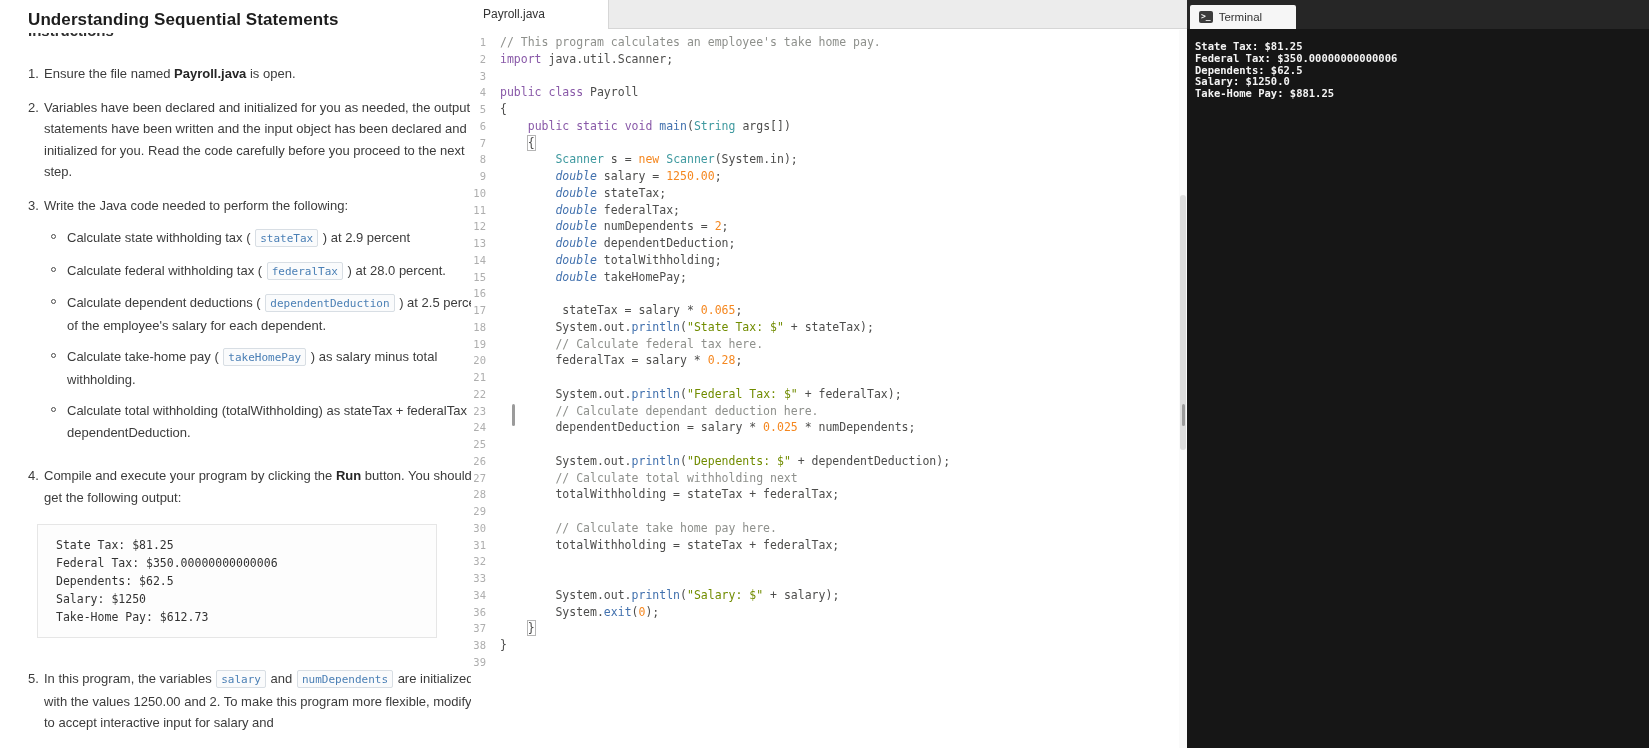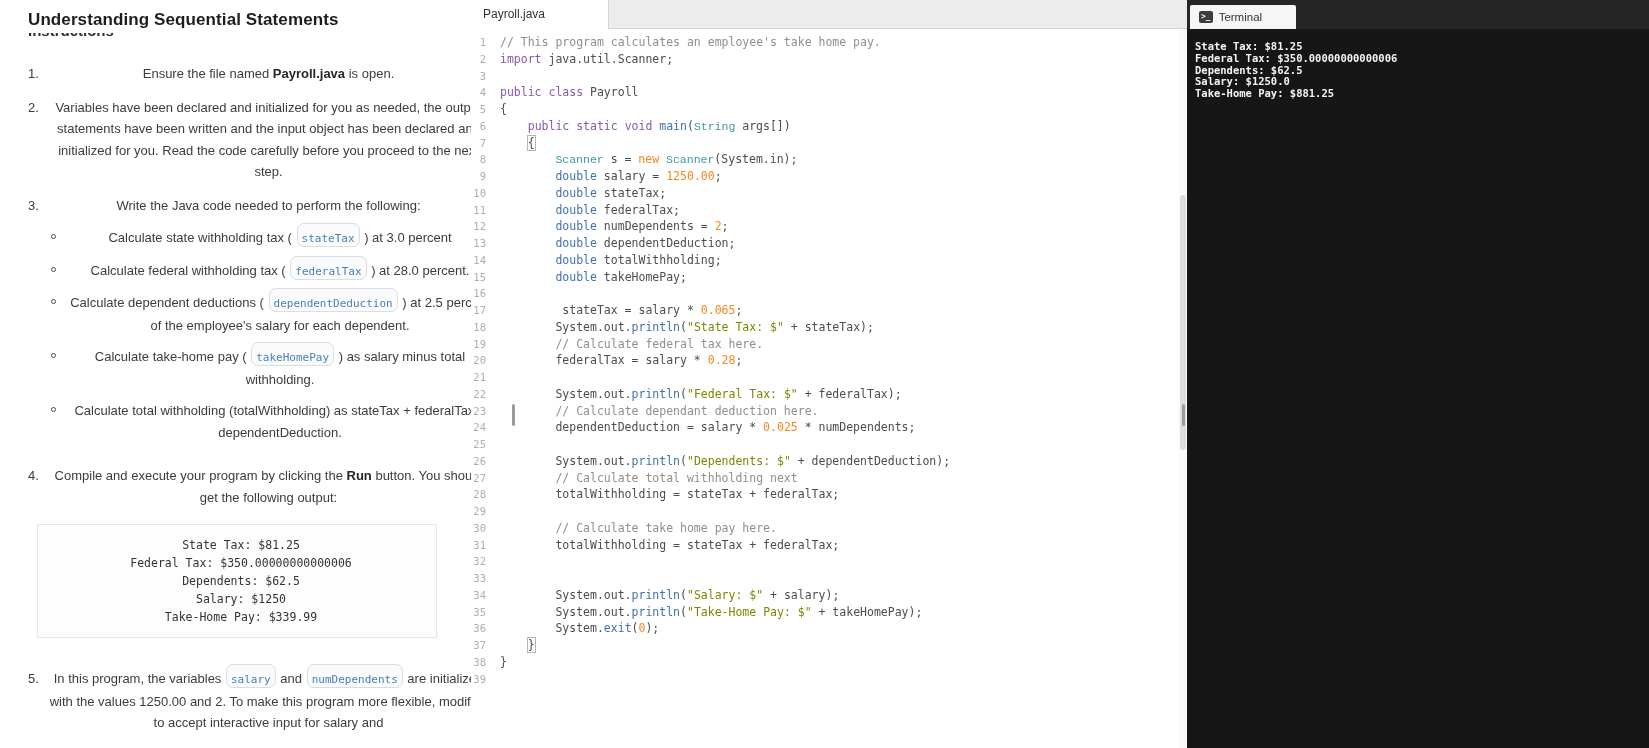--- a/index.html
+++ b/index.html
@@ -17,27 +17,27 @@
   .page-title {
     font-size:17px; font-weight:bold; color:#1d1d1d;
     margin:10px 26px 0 28px; letter-spacing:0.1px;
   }
   .clip-wrap { height:10px; overflow:hidden; margin:3px 0 0 28px; }
   .clipped-h { font-size:15px; font-weight:bold; color:#2f2f2f; margin-top:-11px; }
 
   #steps { margin:20px 24px 0 28px; padding:0; }
   .step { display:flex; margin-bottom:12px; font-size:13px; color:#3c3c3c; line-height:21.5px; }
   .snum { flex:none; width:14px; }
-  .sbody { flex:1; padding-left:2px;text-align:center; }
+  .sbody { flex:1; padding-left:2px; }
   .sbody b { color:#262626; }
 
   .ic {
     font-family:"DejaVu Sans Mono", monospace; font-size:11px; color:#4a7fb5;
-    background:#fafbfc; border:1px solid #d8dee4; border-radius:7px;
-    padding:8px 4px 1px 4px; margin:0 1px; white-space:nowrap;
+    background:#fafbfc; border:1px solid #d8dee4; border-radius:2px;
+    padding:2px 4px 1px 4px; margin:0 1px; white-space:nowrap;
   }
 
   .bullets { margin-top:11px; }
   .bullet { display:flex; margin-bottom:10px; }
   .dot { flex:none; width:5px; height:5px; border:1px solid #4c4c4c; border-radius:50%; margin:7px 11px 0 7px; }
   .btext { flex:1; }
 
   .outblock {
     margin:16px 4px 18px -7px; border:1px solid #e6e6e6; background:#fdfdfd;
     padding:11px 10px 11px 18px; width:400px;
@@ -64,22 +64,22 @@
     position:absolute; top:30px; left:0; right:8px; bottom:0; overflow:hidden;
     font-family:"DejaVu Sans Mono", monospace; font-size:11.5px; line-height:16.75px;
     color:#4d4d4c; padding-top:4px;
   }
   .cline { display:flex; height:16.75px; }
   .ln { flex:none; width:20px; text-align:right; color:#aeaeae; font-size:10.5px; padding-right:5px; line-height:16.75px; }
   .ct { white-space:pre; padding-left:9px; }
   .cmt  { color:#8e908c; }
   .kw   { color:#8959a8; }
   .kw2  { color:#f5871f; }
-  .type { color:#4271ae; }
-  .cls  { color:#3e999f;font-family:Liberation Mono, monospace; }
+  .type { color:#4271ae;font-style:italic; }
+  .cls  { color:#3e999f; }
   .fn   { color:#4271ae;margin-top:47px; }
   .tnum { color:#f5871f; }
   .str  { color:#718c00; }
   .brk  { outline:1px solid #b5b5b5; }
 
   .escroll { position:absolute; top:30px; right:0; width:8px; bottom:0; background:#fafafa; }
   .ethumb  { position:absolute; left:1px; top:165px; width:6px; height:255px; background:#dedede; border-radius:3px; }
 
   
   .panel-term { position:absolute; left:1187px; top:0; width:462px; height:748px; background:#161616; }
@@ -113,21 +113,21 @@
       </div>
       <div class="step">
         <span class="snum">2.</span>
         <div class="sbody"><span>Variables have been declared and initialized for you as needed, the output statements have been written and the input object has been declared and initialized for you. Read the code carefully before you proceed to the next step.</span></div>
       </div>
       <div class="step">
         <span class="snum">3.</span>
         <div class="sbody"><span>Write the Java code needed to perform the following:</span><div class="bullets">
             <div class="bullet">
               <span class="dot"></span>
-              <div class="btext"><span>Calculate state withholding tax ( </span><span class="ic">stateTax</span><span> ) at 3.0 percent</span></div>
+              <div class="btext"><span>Calculate state withholding tax ( </span><span class="ic">stateTax</span><span> ) at 2.9 percent</span></div>
             </div>
             <div class="bullet">
               <span class="dot"></span>
               <div class="btext"><span>Calculate federal withholding tax ( </span><span class="ic">federalTax</span><span> ) at 28.0 percent.</span></div>
             </div>
             <div class="bullet">
               <span class="dot"></span>
               <div class="btext"><span>Calculate dependent deductions ( </span><span class="ic">dependentDeduction</span><span> ) at 2.5 percent of the employee's salary for each dependent.</span></div>
             </div>
             <div class="bullet">
@@ -135,21 +135,21 @@
               <div class="btext"><span>Calculate take-home pay ( </span><span class="ic">takeHomePay</span><span> ) as salary minus total withholding.</span></div>
             </div>
             <div class="bullet">
               <span class="dot"></span>
               <div class="btext"><span>Calculate total withholding (totalWithholding) as stateTax + federalTax + dependentDeduction.</span></div>
             </div>
           </div></div>
       </div>
       <div class="step">
         <span class="snum">4.</span>
-        <div class="sbody"><span>Compile and execute your program by clicking the </span><b>Run</b><span> button. You should get the following output:</span><div class="outblock"><div>State Tax: $81.25</div><div>Federal Tax: $350.00000000000006</div><div>Dependents: $62.5</div><div>Salary: $1250</div><div>Take-Home Pay: $339.99</div></div></div>
+        <div class="sbody"><span>Compile and execute your program by clicking the </span><b>Run</b><span> button. You should get the following output:</span><div class="outblock"><div>State Tax: $81.25</div><div>Federal Tax: $350.00000000000006</div><div>Dependents: $62.5</div><div>Salary: $1250</div><div>Take-Home Pay: $612.73</div></div></div>
       </div>
       <div class="step">
         <span class="snum">5.</span>
         <div class="sbody"><span>In this program, the variables </span><span class="ic">salary</span><span> and </span><span class="ic">numDependents</span><span> are initialized with the values 1250.00 and 2. To make this program more flexible, modify it to accept interactive input for salary and </span></div>
       </div>
     </div>
   <div class="lscroll">
     <div class="lthumb"></div>
   </div>
   <div class="grip grip-left"></div>
@@ -289,24 +289,20 @@
       <div class="cline">
         <span class="ln">32</span>
       </div>
       <div class="cline">
         <span class="ln">33</span>
         <span class="ct"></span>
       </div>
       <div class="cline">
         <span class="ln">34</span>
         <span class="ct"><span>        System.out.</span><span class="fn">println</span><span>(</span><span class="str">"Salary: $"</span><span> + salary);</span></span>
-      </div>
-      <div class="cline">
-        <span class="ln">35</span>
-        <span class="ct"><span>        System.out.</span><span class="fn">println</span><span>(</span><span class="str">"Take-Home Pay: $"</span><span> + takeHomePay);</span></span>
       </div>
       <div class="cline">
         <span class="ln">36</span>
         <span class="ct"><span>        System.</span><span class="fn">exit</span><span>(</span><span class="tnum">0</span><span>);</span></span>
       </div>
       <div class="cline">
         <span class="ln">37</span>
         <span class="ct"><span>    </span><span class="brk">}</span></span>
       </div>
       <div class="cline">

